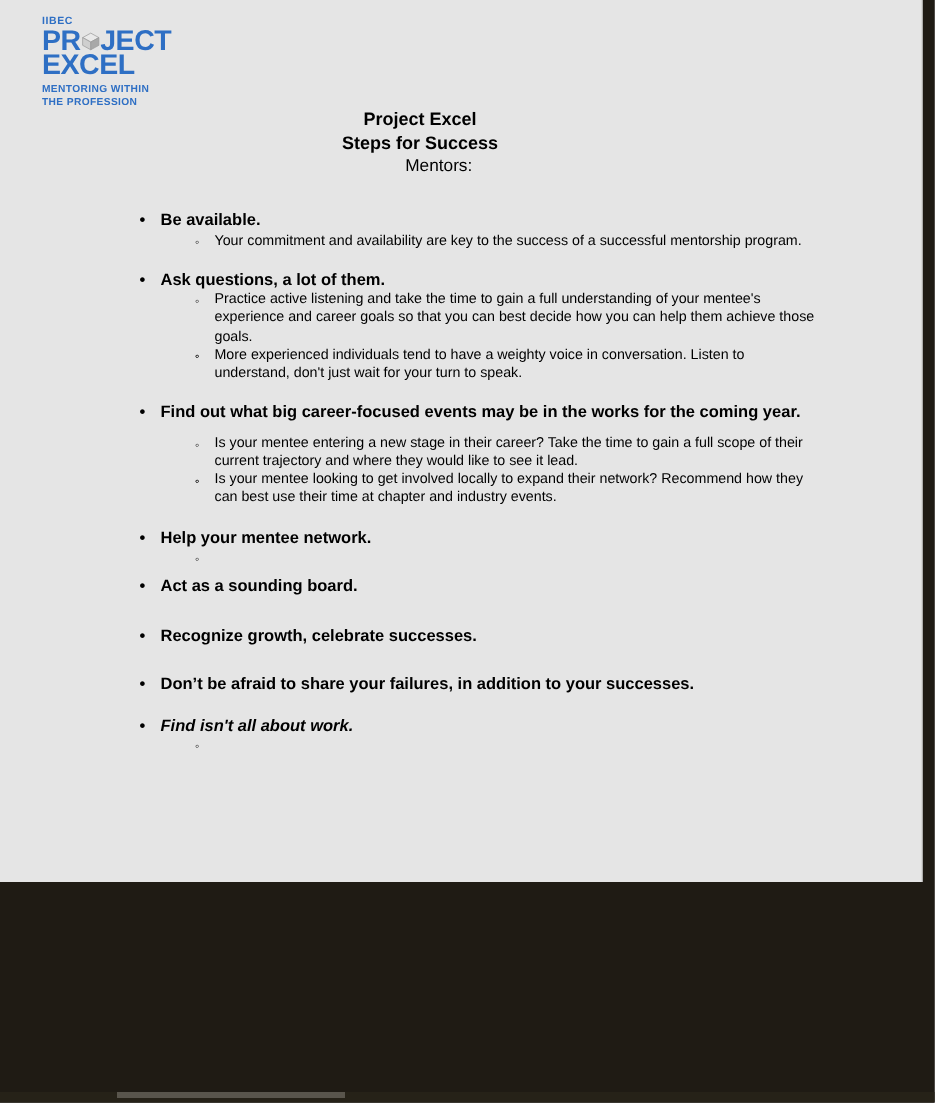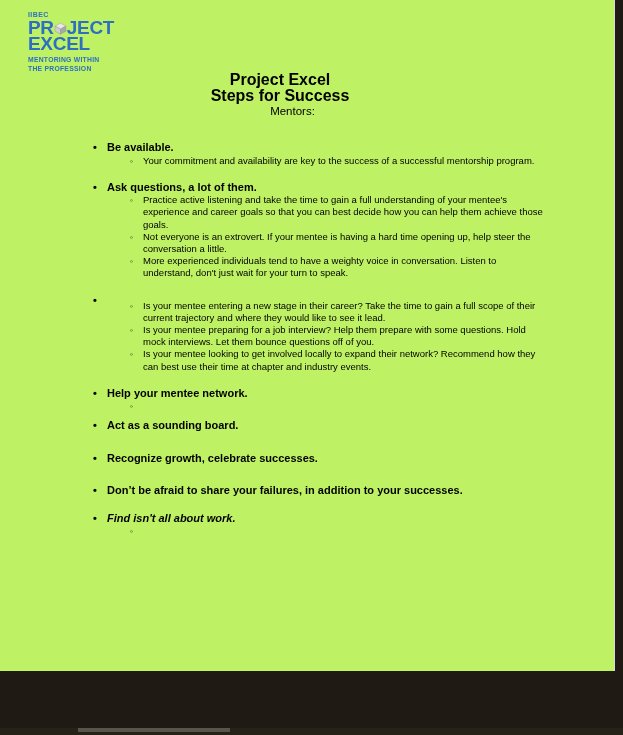--- a/index.html
+++ b/index.html
@@ -12,22 +12,22 @@
     height: 735px;
     overflow: hidden;
     font-family: "Liberation Sans", sans-serif;
   }
 
   #page {
     position: absolute;
     left: 0;
     top: 0;
     width: 614px;
-    height: 671px;
-    background: #bef264;
+    height: 588px;
+    background: #e5e5e5;
     border-right: 1px solid #d8d8d8;
     overflow: hidden;
   }
 
   
   #band-dark {
     position: absolute;
     left: 0;
     top: 728px;
     width: 623px;
@@ -84,21 +84,21 @@
 
   
   #title-block {
     position: absolute;
     left: 0;
     top: 72px;
     width: 560px;
     text-align: center;
   }
   #title-block .t-line {
-    font-size: 16px;
+    font-size: 12px;
     font-weight: bold;
     color: #000;
     line-height: 15.5px;
   }
   #title-block .t-sub {
     font-size: 11.5px;
     font-weight: normal;
     color: #000;
     line-height: 16px;
     margin-left: 25px;
@@ -189,27 +189,27 @@
     <div class="t-line">Steps for Success</div>
     <div class="t-sub">Mentors:</div>
   </div>
 
   <div id="content">
       <div class="l1"><span class="mark">•</span><span class="txt">Be available.</span></div>
       <div class="l2"><span class="mark">◦</span><span class="txt">Your commitment and availability are key to the success of a successful mentorship program.</span></div>
       <div class="gap-md"></div>
       <div class="l1"><span class="mark">•</span><span class="txt">Ask questions, a lot of them.</span></div>
       <div class="l2"><span class="mark">◦</span><span class="txt">Practice active listening and take the time to gain a full understanding of your mentee's experience and career goals so that you can best decide how you can help them achieve those goals.</span></div>
-      <div class="l2"><span class="mark">◦</span><span class="txt">Not everyone is an extrovert.  If your mentee is having a hard time opening up, help steer the conversation a little.</span></div>
+      <div class="l2"><span class="mark">◦</span></div>
       <div class="l2"><span class="mark">◦</span><span class="txt">More experienced individuals tend to have a weighty voice in conversation.  Listen to understand, don't just wait for your turn to speak.</span></div>
       <div class="gap-md"></div>
-      <div class="l1"><span class="mark">•</span></div>
+      <div class="l1"><span class="mark">•</span><span class="txt">Find out what big career-focused events may be in the works for the coming year.</span></div>
       <div class="gap-sm"></div>
       <div class="l2"><span class="mark">◦</span><span class="txt">Is your mentee entering a new stage in their career?  Take the time to gain a full scope of their current trajectory and where they would like to see it lead.</span></div>
-      <div class="l2"><span class="mark">◦</span><span class="txt">Is your mentee preparing for a job interview?  Help them prepare with some questions.  Hold mock interviews.  Let them bounce questions off of you.</span></div>
+      <div class="l2"><span class="mark">◦</span></div>
       <div class="l2"><span class="mark">◦</span><span class="txt">Is your mentee looking to get involved locally to expand their network?  Recommend how they can best use their time at chapter and industry events.</span></div>
       <div class="gap-md"></div>
       <div class="l1"><span class="mark">•</span><span class="txt">Help your mentee network.</span></div>
       <div class="l2"><span class="mark">◦</span></div>
       <div class="gap-lg"></div>
       <div class="l1"><span class="mark">•</span><span class="txt">Act as a sounding board.</span></div>
       <div class="gap-lg"></div>
       <div class="l1"><span class="mark">•</span><span class="txt">Recognize growth, celebrate successes.</span></div>
       <div class="gap-lg"></div>
       <div class="l1"><span class="mark">•</span><span class="txt">Don’t be afraid to share your failures, in addition to your successes.</span></div>

